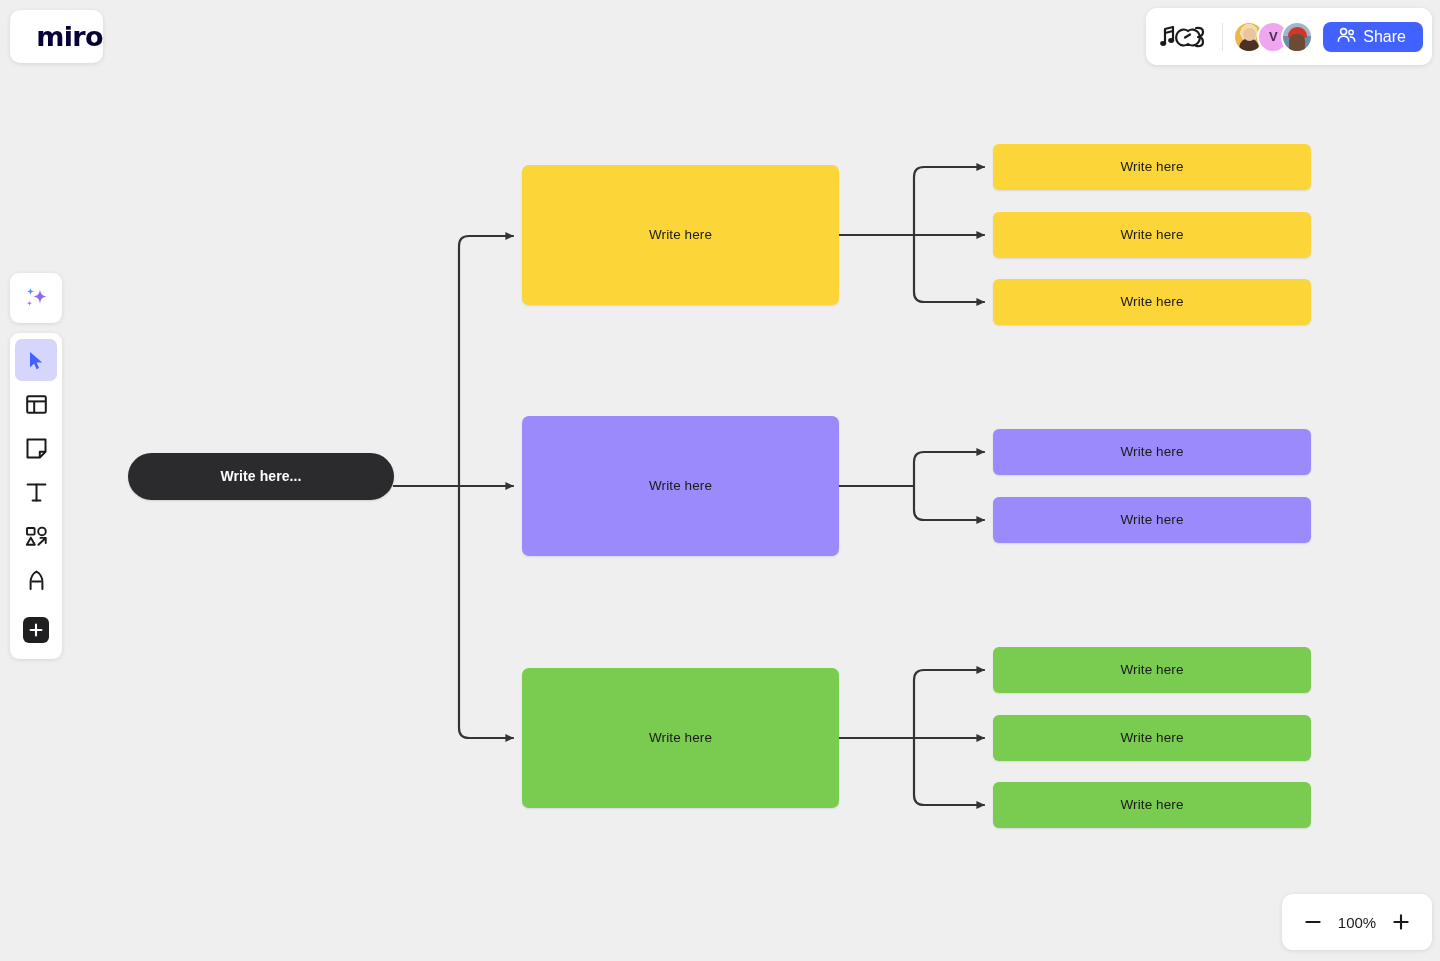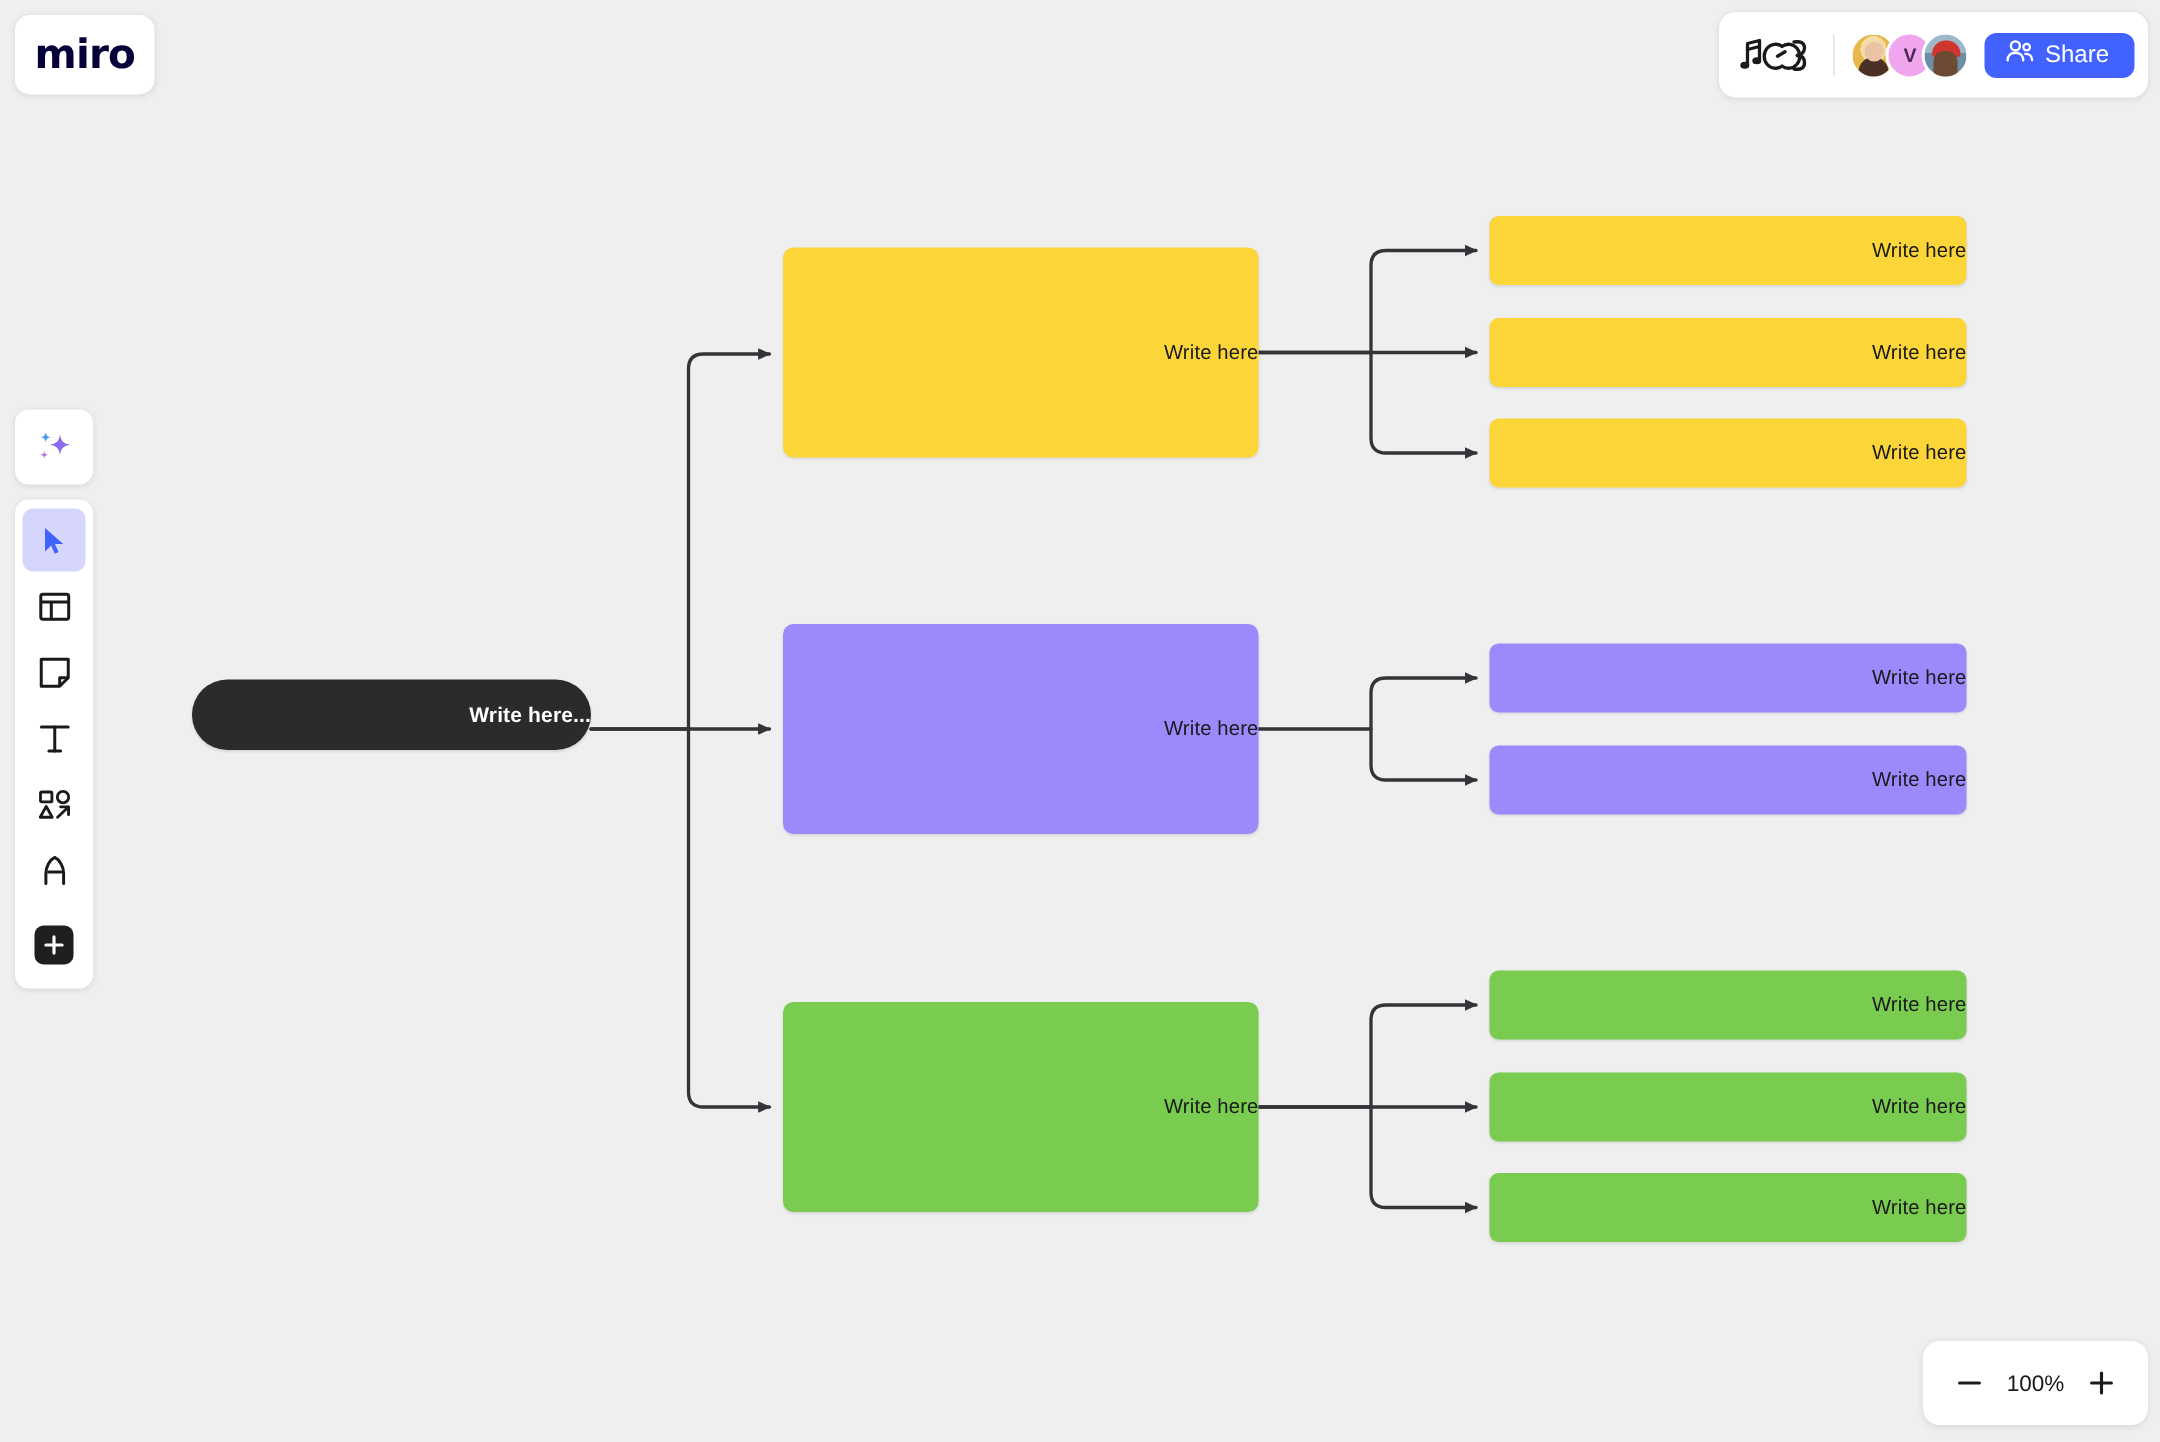--- a/index.html
+++ b/index.html
@@ -33,21 +33,21 @@
     height: 961px;
     z-index: 1;
     pointer-events: none;
   }
 
   .node {
     position: absolute;
     z-index: 2;
     display: flex;
     align-items: center;
-    justify-content: flex-end;
+    justify-content: center;
     text-align: center;
     color: #1a1a1a;
     font-size: 13.5px;
     line-height: 1.25;
     letter-spacing: .1px;
     user-select: none;
     cursor: default;
   }
 
   .node.root {
@@ -63,21 +63,21 @@
   .node.leaf   { border-radius: 6px; box-shadow: 0 1px 2px rgba(0,0,0,.10); }
 
   
   #logo {
     position: absolute;
     left: 10px; top: 10px;
     width: 93px; height: 53px;
     background: #ffffff;
     border-radius: 10px;
     box-shadow: 0 1px 5px rgba(0,0,0,.10);
-    display: flex; align-items: center; justify-content: center;
+    display: flex; align-items: center; justify-content: flex-end;
     z-index: 20;
   }
   #logo .wordmark {
     font-family: "DejaVu Sans", sans-serif;
     font-size: 27px;
     font-weight: 600;
     letter-spacing: -0.6px;
     color: #050038;
   }
 

